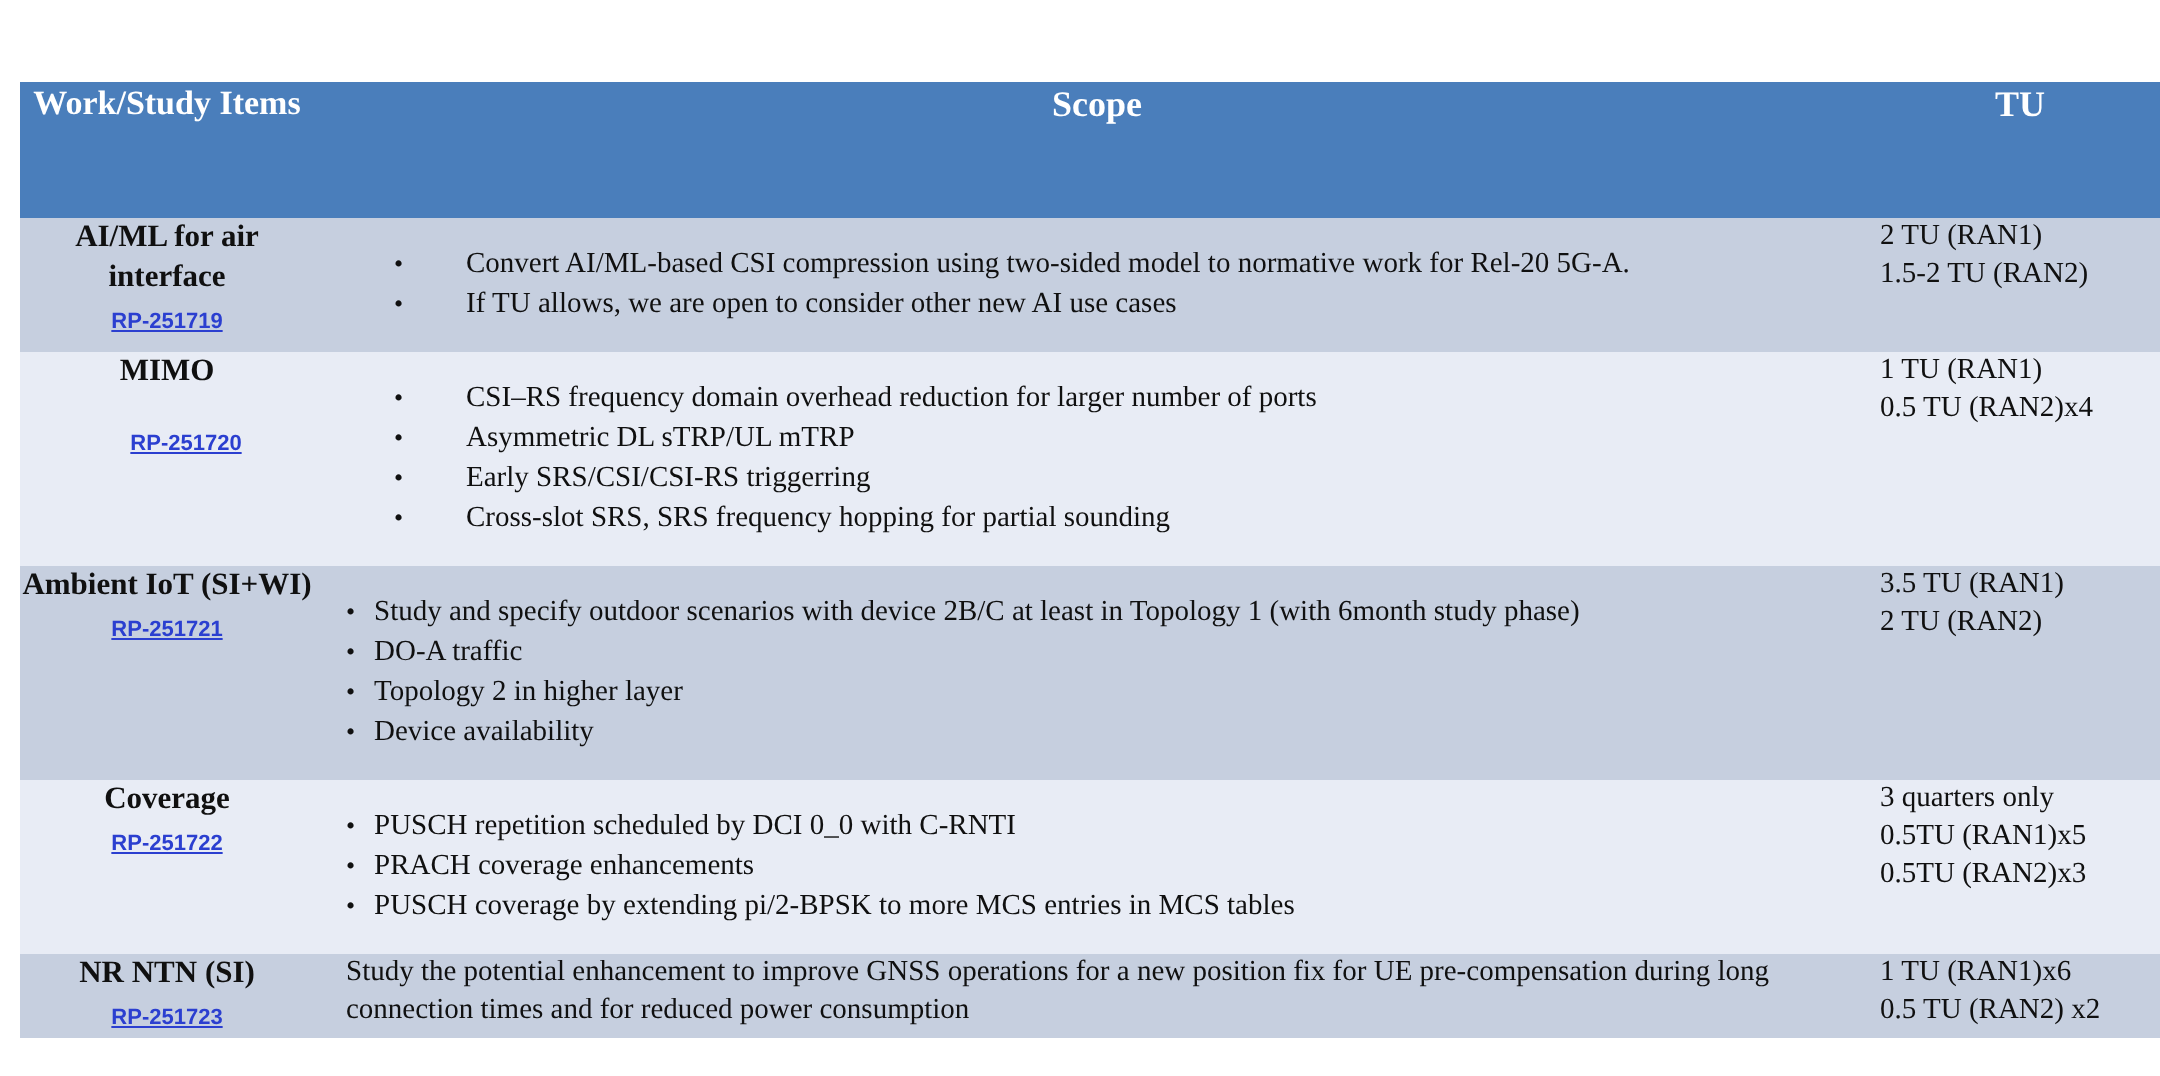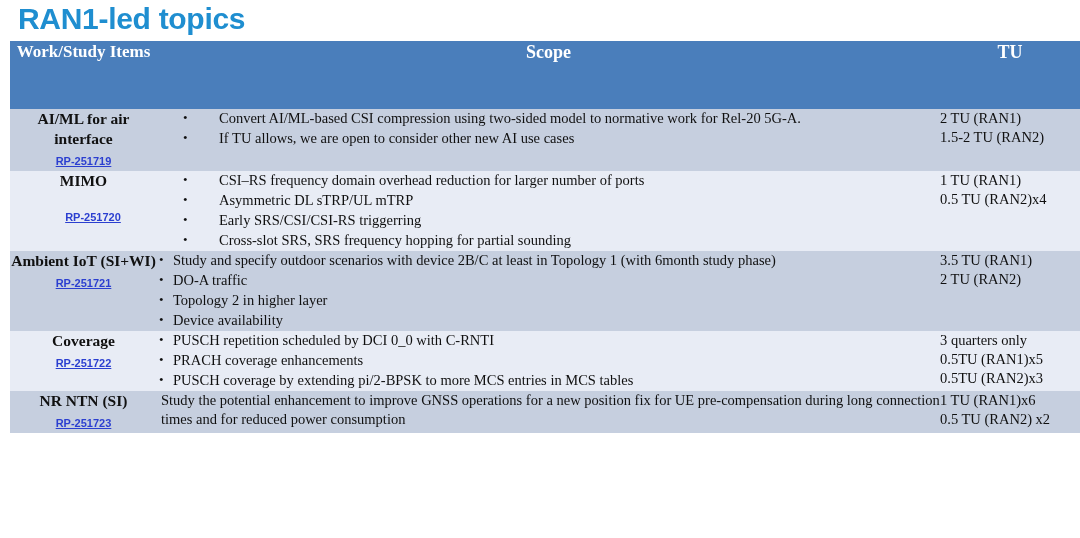--- a/index.html
+++ b/index.html
@@ -101,41 +101,41 @@
   }
   td.cell-item.with-gap .item-ref { margin-top: 16px; padding-left: 19px; }
 
   td.cell-scope {
     padding: 7px 6px 6px 8px;
     font-size: 14.5px;
     line-height: 19px;
     color: #101010;
   }
   td.cell-scope ul {
-    margin: 0;
+    margin: 14px;
     padding: 0;
     list-style: none;
   }
   td.cell-scope li {
     position: relative;
     padding-left: 16px;
     margin: 0 0 1px 0;
     white-space: nowrap;
   }
   td.cell-scope li:before {
     content: "\2022";
     position: absolute;
     left: 2px;
     top: -1px;
     font-size: 13px;
   }
   td.cell-scope ul.wide-indent li { padding-left: 62px; }
   td.cell-scope ul.wide-indent li:before { left: 26px; }
   td.cell-scope p.plain {
-    margin: 0 0 1px 4px;
+    margin: 0 0 1px 16px;
     white-space: normal;
   }
 
   td.cell-tu {
     padding: 7px 4px 6px 9px;
     font-size: 14.5px;
     line-height: 19px;
     color: #101010;
     white-space: nowrap;
   }
@@ -153,21 +153,20 @@
     white-space: nowrap;
     pointer-events: none;
     letter-spacing: 1px;
   }
 </style>
 </head>
 <body>
 
 <div id="slide">
 
-  <div id="slide-title">RAN1-led topics</div>
 
   <table id="topic-table">
     <colgroup>
       <col class="c-items">
       <col class="c-scope">
       <col class="c-tu">
     </colgroup>
     <thead>
       <tr>
         <th class="col-items">Work/Study Items</th>

